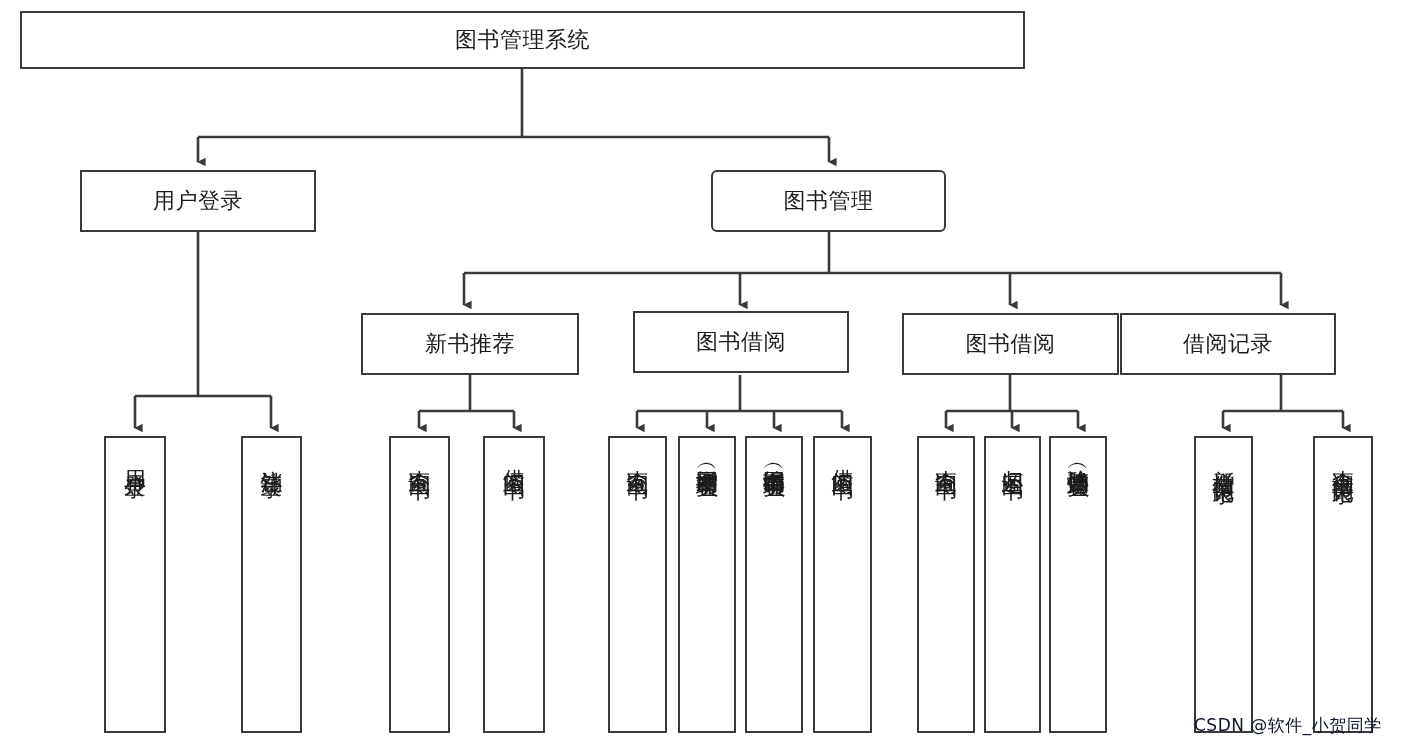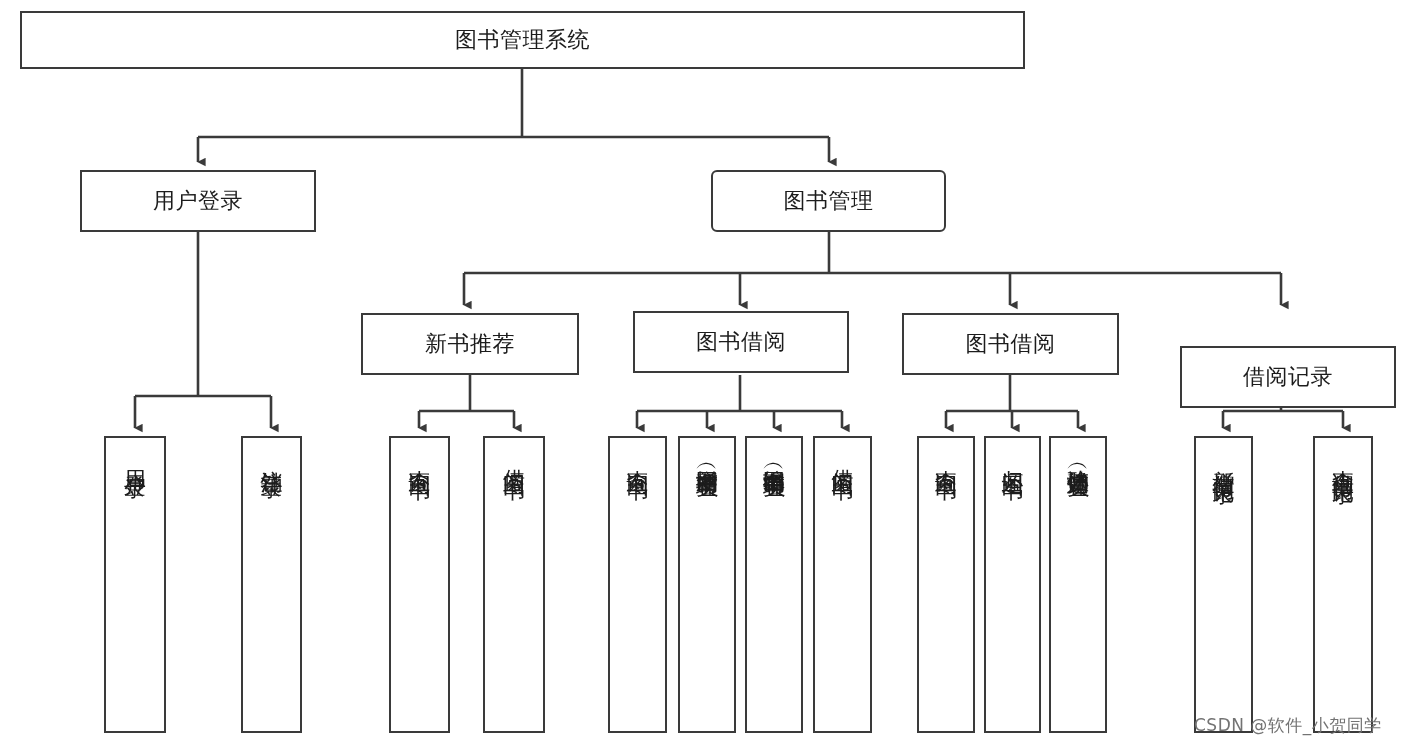--- a/index.html
+++ b/index.html
@@ -58,21 +58,21 @@
     text-align: left;
   }
   .node.vertical.tall .label {
     letter-spacing: 1px;
   }
   #watermark {
     position: absolute;
     left: 1194px;
     top: 714px;
     font-size: 17px;
-    color: #737373;
+    color: #0f172a;
     letter-spacing: 0.5px;
     white-space: nowrap;
     font-family: "DejaVu Sans", "Liberation Sans", sans-serif;
   }
 </style>
 </head>
 <body>
 
 <div id="diagram-root">
 
@@ -139,21 +139,21 @@
 
   <div class="node" style="left:361px; top:313px; width:218px; height:62px;">
     <span class="label">新书推荐</span>
   </div>
   <div class="node" style="left:633px; top:311px; width:216px; height:62px;">
     <span class="label">图书借阅</span>
   </div>
   <div class="node" style="left:902px; top:313px; width:217px; height:62px;">
     <span class="label">图书借阅</span>
   </div>
-  <div class="node" style="left:1180px; top:313px; width:216px; height:62px;margin-top:33px;">
+  <div class="node" style="left:1120px; top:313px; width:216px; height:62px;">
     <span class="label">借阅记录</span>
   </div>
 
   <div class="node vertical" style="left:104px; top:436px; width:62px; height:297px;">
     <span class="label">用户登录</span>
   </div>
   <div class="node vertical" style="left:241px; top:436px; width:61px; height:297px;">
     <span class="label">注销登录</span>
   </div>
   <div class="node vertical" style="left:389px; top:436px; width:61px; height:297px;">

